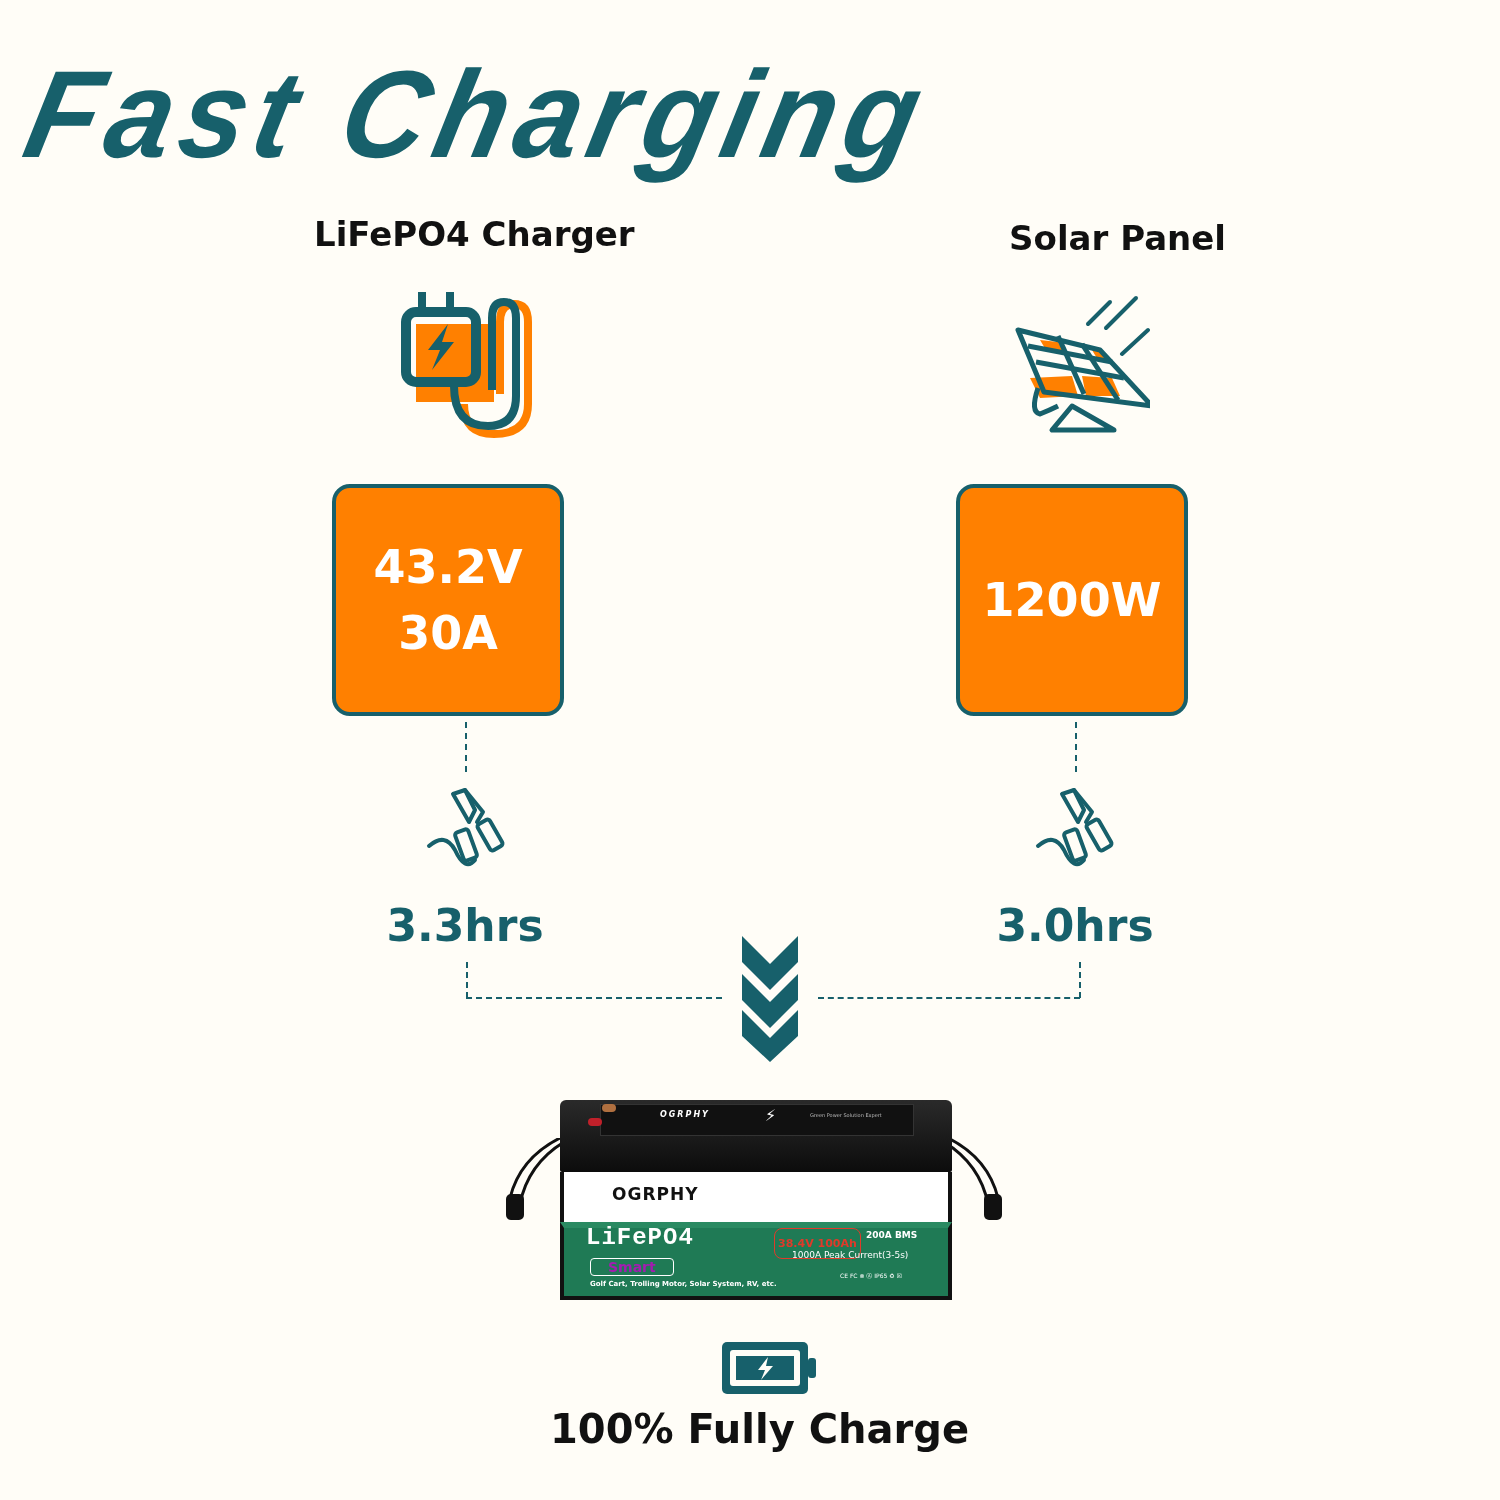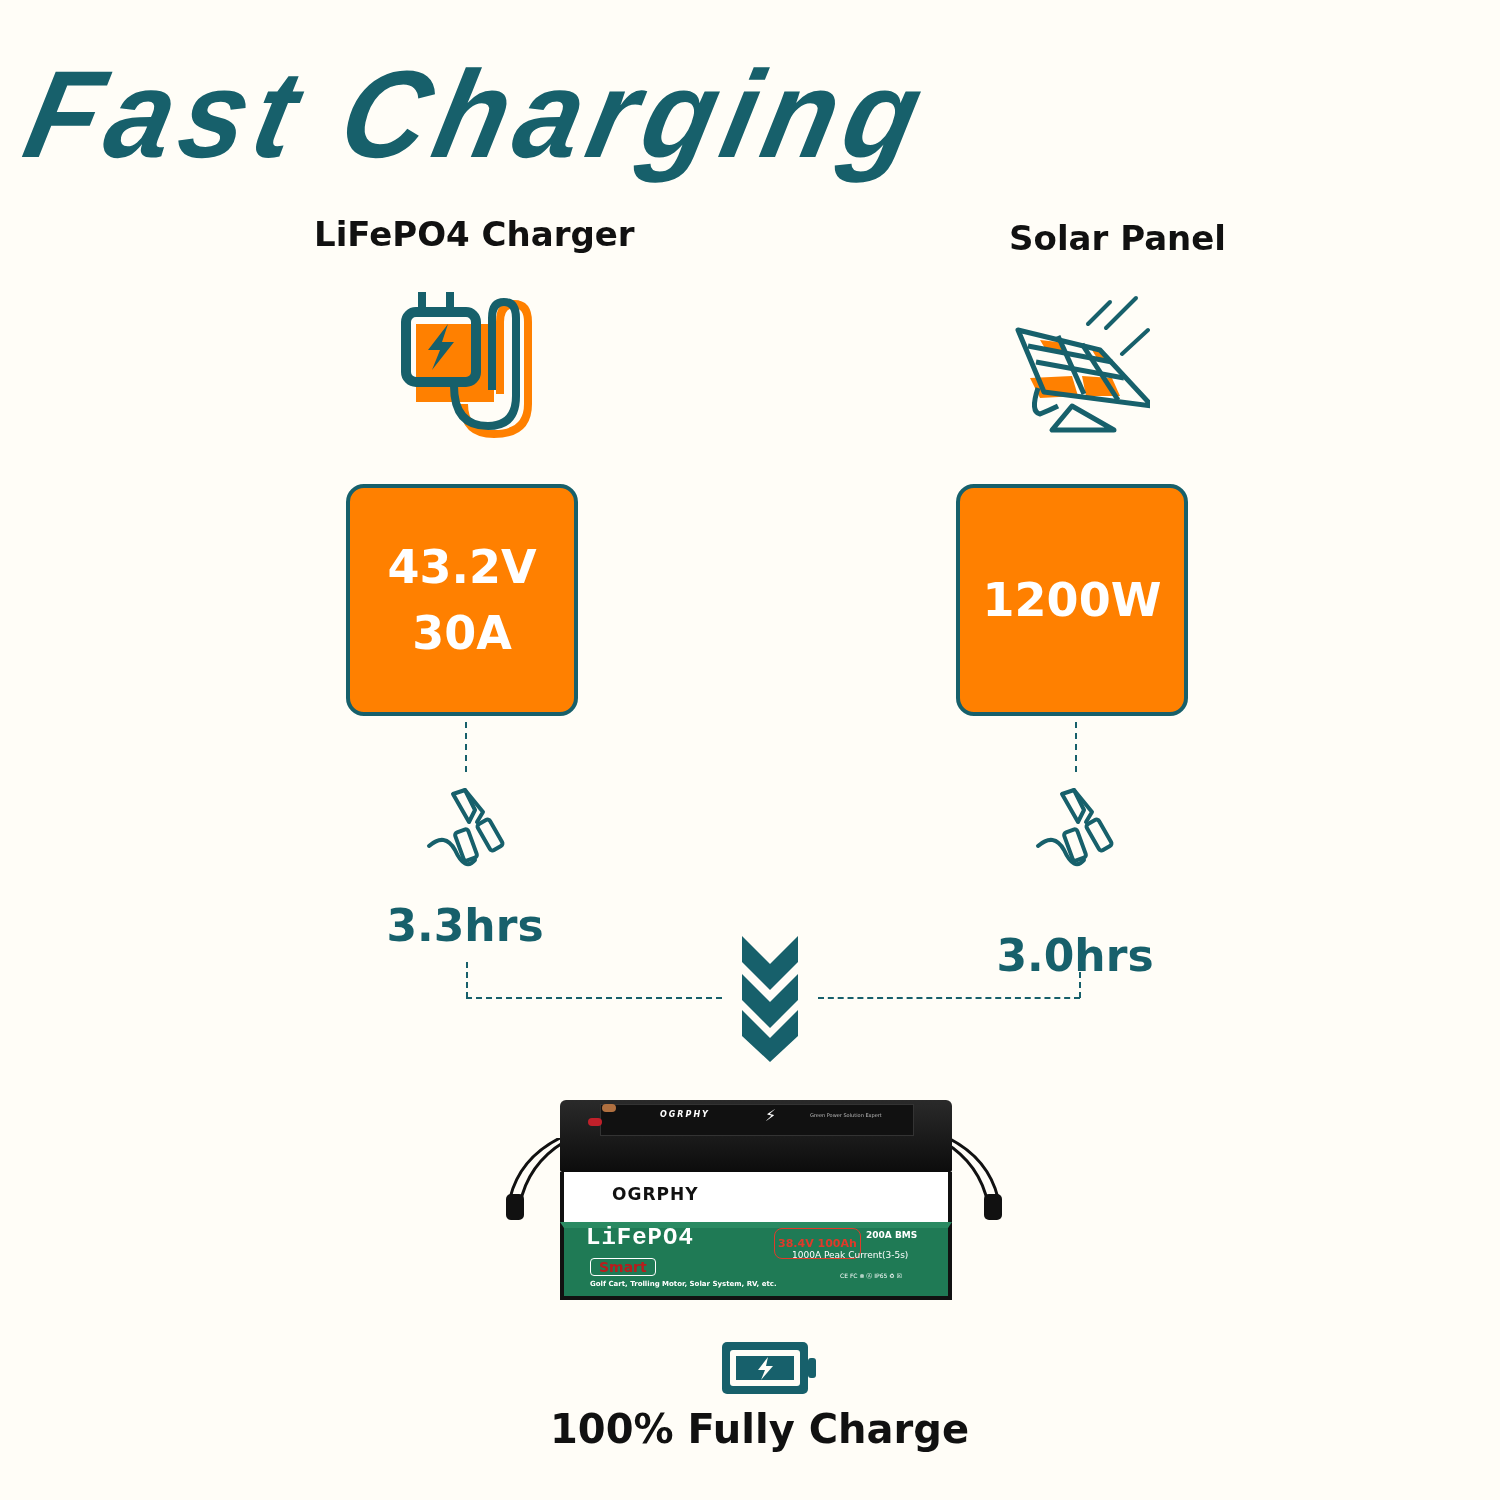--- a/index.html
+++ b/index.html
@@ -13,21 +13,21 @@
   .dash-h{border-top:2px dashed #17606b;height:0;}
   .final{font-size:40px;font-weight:bold;color:#111;text-align:center;white-space:nowrap;}
   
   .bat{left:560px;top:1100px;width:392px;height:172px;}
   .bat-top{position:absolute;left:0;top:0;width:392px;height:72px;background:linear-gradient(#2a2a2a,#0c0c0c);border-radius:6px 6px 2px 2px;}
   .bat-lid{position:absolute;left:40px;top:4px;width:312px;height:30px;background:#111;border:1px solid #333;}
   .bat-white{position:absolute;left:0;top:72px;width:392px;height:50px;background:#fff;border-left:4px solid #111;border-right:4px solid #111;box-sizing:border-box;}
   .bat-green{position:absolute;left:0;top:122px;width:392px;height:78px;background:#1f7a55;border:4px solid #111;border-top:6px solid #2a8a62;box-sizing:border-box;}
   .bat-brand{position:absolute;left:52px;top:84px;font-size:17px;font-weight:bold;letter-spacing:1px;color:#111;}
   .bat-chem{position:absolute;left:26px;top:124px;font-size:24px;font-weight:bold;color:#fff;letter-spacing:1px;font-family:Liberation Mono, monospace;}
-  .bat-smart{position:absolute;left:30px;top:158px;font-size:14px;font-weight:bold;color:#b91c1c;border:1px solid #fff;border-radius:4px;padding:0 8px;}
+  .bat-smart{position:absolute;left:30px;top:158px;font-size:14px;font-weight:bold;color:#a21caf;border:1px solid #fff;border-radius:4px;padding:0 17px;}
   .bat-volt{position:absolute;left:214px;top:128px;font-size:11px;font-weight:bold;color:#e03a2a;border:1px solid #e03a2a;border-radius:8px;padding:8px 3px;}
   .bat-bms{position:absolute;left:306px;top:130px;font-size:9px;font-weight:bold;color:#fff;}
   .bat-peak{position:absolute;left:232px;top:150px;font-size:9px;font-weight:normal;color:#fff;}
   .bat-use{position:absolute;left:30px;top:180px;font-size:7px;color:#fff;font-weight:bold;white-space:nowrap;}
   .bat-certs{position:absolute;left:280px;top:172px;font-size:6px;color:#fff;}
   .bat-lidtext{position:absolute;left:100px;top:10px;font-size:8px;font-weight:bold;color:#fff;letter-spacing:2px;font-style:italic;}
   .bat-lidslogan{position:absolute;left:250px;top:12px;font-size:5px;color:#bbb;}
   .bat-bolt{position:absolute;left:205px;top:6px;font-size:16px;color:#fff;}
   .term{position:absolute;width:14px;height:8px;border-radius:4px;}
 </style>
@@ -43,21 +43,21 @@
     <rect x="18" y="36" width="78" height="78" fill="#ff8000"></rect>
     <path d="M62 112 q0 30 30 30 q34 0 34 -30 V30 q0 -18 -14 -18 q-14 0 -14 18 V102" fill="none" stroke="#ff8000" stroke-width="8" transform="translate(4,4)"></path>
     <rect x="8" y="24" width="70" height="70" rx="10" fill="none" stroke="#17606b" stroke-width="10"></rect>
     <rect x="20" y="4" width="8" height="22" fill="#17606b"></rect>
     <rect x="48" y="4" width="8" height="22" fill="#17606b"></rect>
     <path d="M50 36 L30 62 L42 62 L34 82 L56 54 L44 54 Z" fill="#17606b"></path>
     <path d="M56 98 q0 40 34 40 q28 0 28 -30 V30 q0 -16 -12 -16 q-12 0 -12 16 V102" fill="none" stroke="#17606b" stroke-width="8"></path>
   </svg>
 </div>
 
-<div class="abs spec-box" style="left:346px;top:484px;">
+<div class="abs spec-box" style="left:332px;top:484px;">
   <div>43.2V</div>
   <div>30A</div>
 </div>
 
 <div class="abs dash-v" style="left:465px;top:722px;height:50px;"></div>
 
 <div class="abs" style="left:425px;top:782px;width:85px;height:95px;">
   <svg width="85" height="95" viewBox="0 0 85 95">
     <g fill="none" stroke="#17606b" stroke-width="4" stroke-linecap="round" stroke-linejoin="round">
       <path d="M28 12 L40 8 L50 28 L44 40 Z"></path>
@@ -110,21 +110,21 @@
     <g fill="none" stroke="#17606b" stroke-width="4" stroke-linecap="round" stroke-linejoin="round">
       <path d="M28 12 L40 8 L50 28 L44 40 Z"></path>
       <path d="M40 8 L58 30 L52 40"></path>
       <rect x="34" y="48" width="14" height="30" rx="3" transform="rotate(-20 41 63)"></rect>
       <rect x="58" y="38" width="14" height="30" rx="3" transform="rotate(-30 65 53)"></rect>
       <path d="M4 64 q16 -14 26 4 q10 22 20 10"></path>
     </g>
   </svg>
 </div>
 
-<div class="abs time" style="left:975px;top:900px;width:200px;margin-top:30px;">3.0hrs</div>
+<div class="abs time" style="left:975px;top:900px;width:200px;">3.0hrs</div>
 
 <div class="abs dash-v" style="left:1079px;top:962px;height:36px;"></div>
 <div class="abs dash-h" style="left:818px;top:997px;width:262px;"></div>
 
 <div class="abs" style="left:740px;top:934px;width:60px;height:130px;">
   <svg width="60" height="130" viewBox="0 0 60 130">
     <g fill="#17606b">
       <polygon points="2,2 30,30 58,2 58,28 30,56 2,28"></polygon>
       <polygon points="2,40 30,68 58,40 58,66 30,94 2,66"></polygon>
       <polygon points="2,76 30,104 58,76 58,102 30,128 2,102"></polygon>

